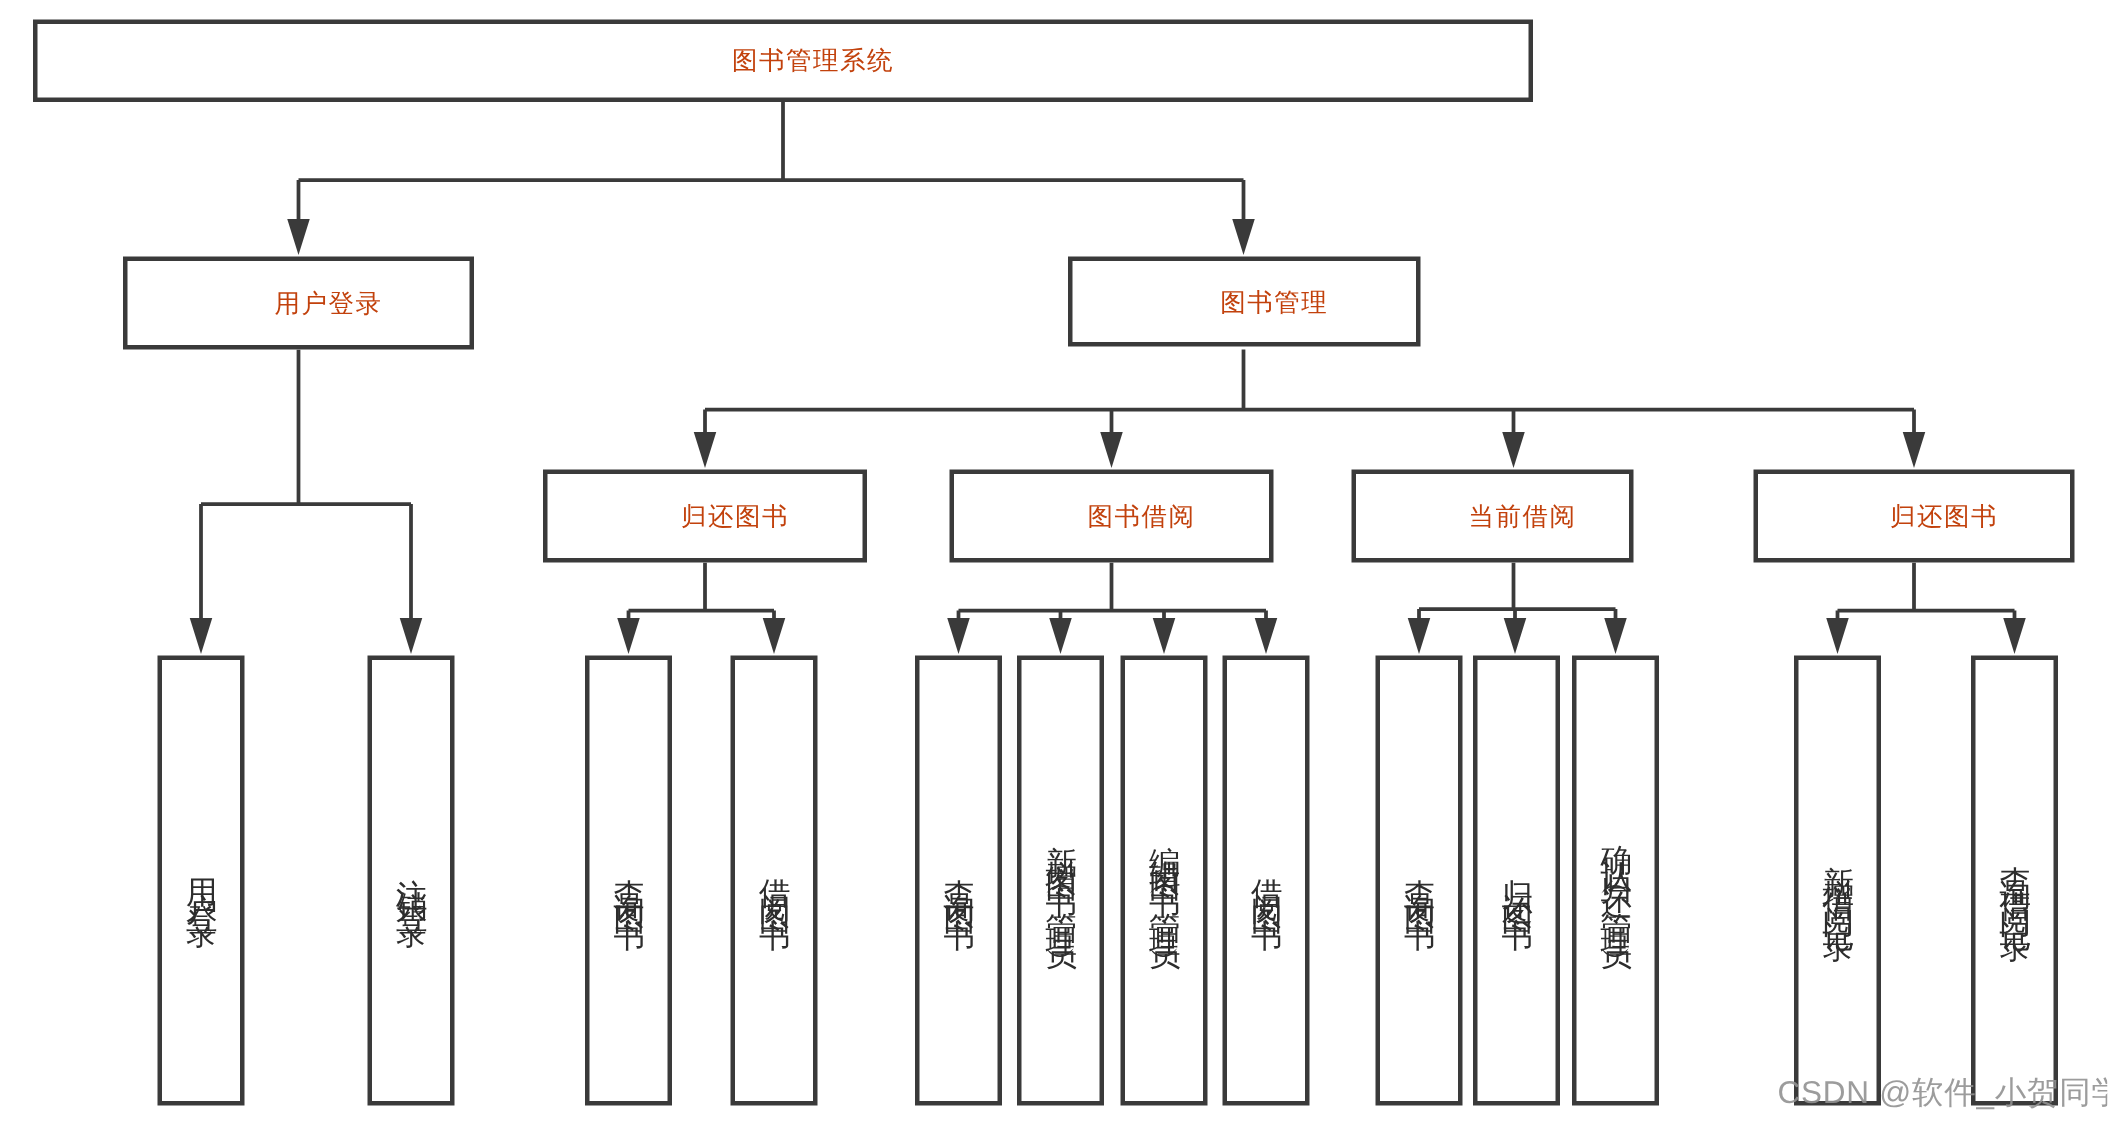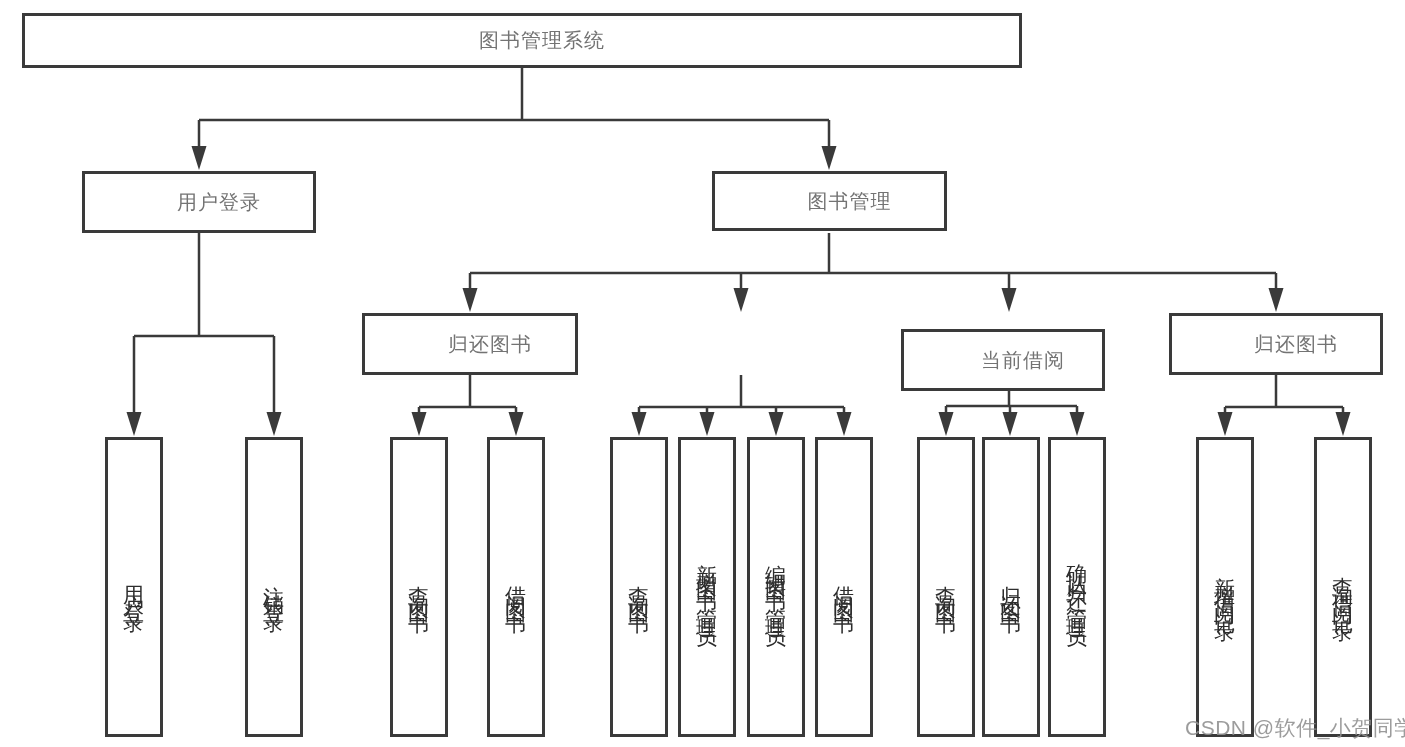--- a/index.html
+++ b/index.html
@@ -22,23 +22,23 @@
     height: 747px;
   }
   .hnode {
     position: absolute;
     box-sizing: border-box;
     border: 3px solid #3a3a3a;
     background: #ffffff;
     display: flex;
     align-items: center;
     justify-content: center;
-    font-size: 20px;
+    font-size: 17px;
     letter-spacing: 1px;
-    color: #737373;
+    color: #c2410c;
     z-index: 2;
     padding-left: 40px;
   }
   .vnode {
     position: absolute;
     box-sizing: border-box;
     border: 3px solid #3a3a3a;
     background: #ffffff;
     width: 58px;
     height: 300px;
@@ -97,21 +97,22 @@
          M1217.5 412 L1232.5 412 L1225 436 Z
          M1335.5 412 L1350.5 412 L1343 436 Z"></path>
   </svg>
 
   <div class="hnode" style="left:22px; top:13px; width:1000px; height:55px;">图书管理系统</div>
 
   <div class="hnode" style="left:82px; top:171px; width:234px; height:62px;">用户登录</div>
   <div class="hnode" style="left:712px; top:171px; width:235px; height:60px;">图书管理</div>
 
   <div class="hnode" style="left:362px; top:313px; width:216px; height:62px;">归还图书</div>
-  <div class="hnode" style="left:901px; top:313px; width:204px; height:62px;margin-top:16px;">当前借阅</div>
+  <div class="hnode" style="left:633px; top:313px; width:216px; height:62px;">图书借阅</div>
+  <div class="hnode" style="left:901px; top:313px; width:188px; height:62px;">当前借阅</div>
   <div class="hnode" style="left:1169px; top:313px; width:214px; height:62px;">归还图书</div>
 
   <div class="vnode" style="left:105px;">用户登录</div>
   <div class="vnode" style="left:245px;">注销登录</div>
 
   <div class="vnode" style="left:390px;">查询图书</div>
   <div class="vnode" style="left:487px;">借阅图书</div>
 
   <div class="vnode" style="left:610px;">查询图书</div>
   <div class="vnode" style="left:678px;">新增图书（管理员）</div>

